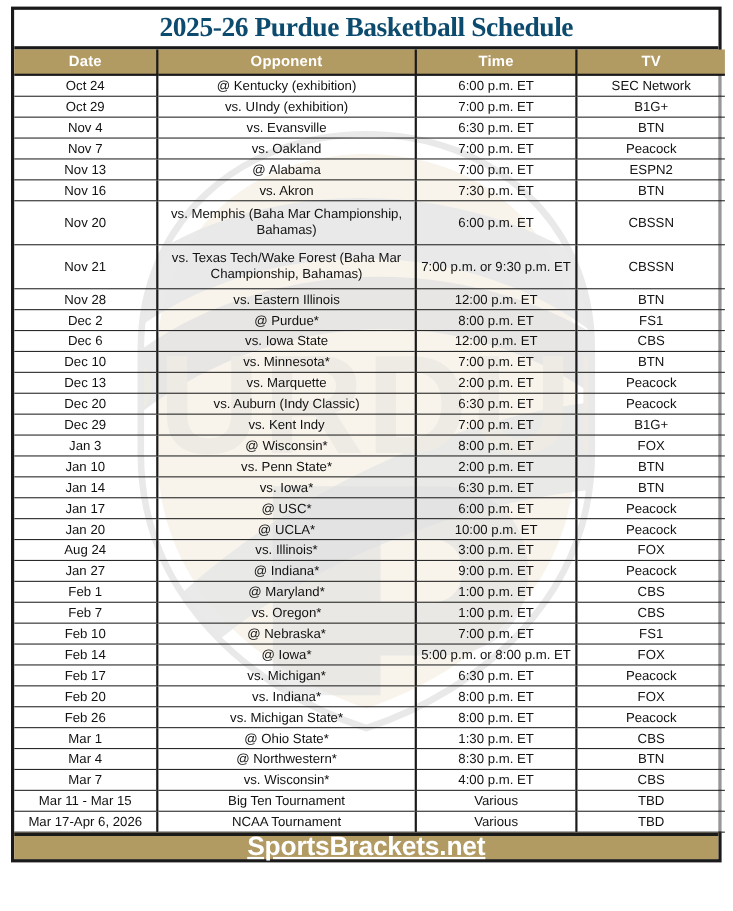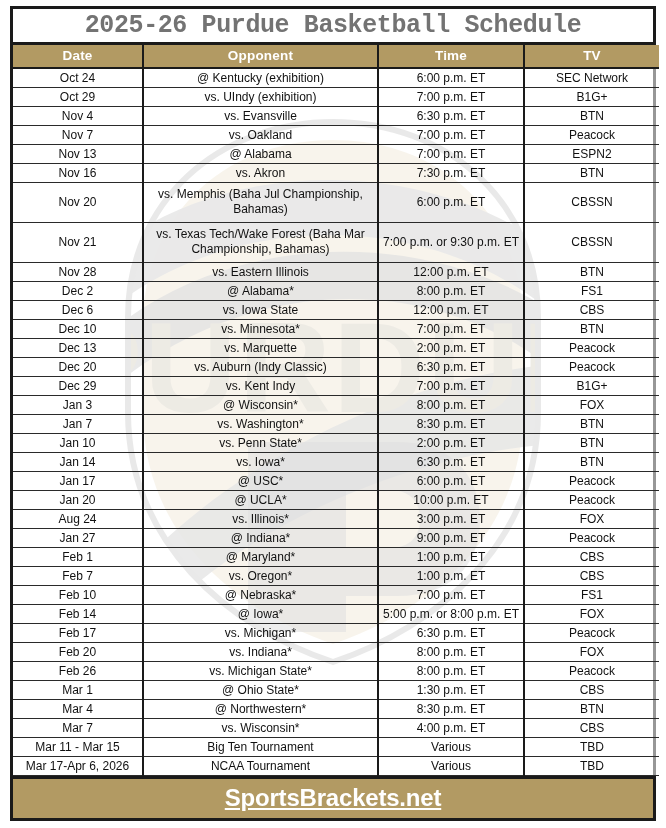--- a/index.html
+++ b/index.html
@@ -45,22 +45,22 @@
     height:36px;
     display:flex;align-items:center;justify-content:center;
     border-bottom:3px solid #1a1a1a;
     background:rgba(255,255,255,0.82);
     box-sizing:border-box;
   }
   .title-bar .title{
     font-size:25px;
     font-weight:bold;
     letter-spacing:-0.4px;
-    color:#737373;
-    font-family:Liberation Mono, monospace;
+    color:#0c4a6e;
+    font-family:Liberation Serif, serif;
     white-space:nowrap;
   }
   
   table.sched{
     border-collapse:collapse;
     width:100%;
     table-layout:fixed;
     background:transparent;
   }
   table.sched col.c-date{width:130px;}
@@ -102,21 +102,21 @@
   }
   table.sched td:first-child{border-left:none;}
   table.sched td:last-child{border-right:none;}
   table.sched tr.tall td{height:40px;}
   table.sched tr.tall td.opp{line-height:15px;}
 
   
   .footer-bar{
     background:#b29a63;
     border-top:3px solid #1a1a1a;
-    height:42px;
+    height:24px;
     display:flex;align-items:center;justify-content:center;
     box-sizing:border-box;
   }
   .footer-bar .brand{
     color:#ffffff;
     font-size:24px;
     font-weight:bold;
     text-decoration:underline;
     text-underline-offset:2px;
     letter-spacing:-0.2px;
@@ -210,39 +210,39 @@
             <td>ESPN2</td>
           </tr>
           <tr>
             <td>Nov 16</td>
             <td class="opp">vs. Akron</td>
             <td>7:30 p.m. ET</td>
             <td>BTN</td>
           </tr>
           <tr class="tall">
             <td>Nov 20</td>
-            <td class="opp">vs. Memphis (Baha Jul Championship, Bahamas)</td>
+            <td class="opp">vs. Memphis (Baha Mar Championship, Bahamas)</td>
             <td>6:00 p.m. ET</td>
             <td>CBSSN</td>
           </tr>
           <tr class="tall">
             <td>Nov 21</td>
             <td class="opp">vs. Texas Tech/Wake Forest (Baha Mar Championship, Bahamas)</td>
             <td>7:00 p.m. or 9:30 p.m. ET</td>
             <td>CBSSN</td>
           </tr>
           <tr>
             <td>Nov 28</td>
             <td class="opp">vs. Eastern Illinois</td>
             <td>12:00 p.m. ET</td>
             <td>BTN</td>
           </tr>
           <tr>
             <td>Dec 2</td>
-            <td class="opp">@ Alabama*</td>
+            <td class="opp">@ Purdue*</td>
             <td>8:00 p.m. ET</td>
             <td>FS1</td>
           </tr>
           <tr>
             <td>Dec 6</td>
             <td class="opp">vs. Iowa State</td>
             <td>12:00 p.m. ET</td>
             <td>CBS</td>
           </tr>
           <tr>
@@ -269,26 +269,20 @@
             <td>7:00 p.m. ET</td>
             <td>B1G+</td>
           </tr>
           <tr>
             <td>Jan 3</td>
             <td class="opp">@ Wisconsin*</td>
             <td>8:00 p.m. ET</td>
             <td>FOX</td>
           </tr>
           <tr>
-            <td>Jan 7</td>
-            <td class="opp">vs. Washington*</td>
-            <td>8:30 p.m. ET</td>
-            <td>BTN</td>
-          </tr>
-          <tr>
             <td>Jan 10</td>
             <td class="opp">vs. Penn State*</td>
             <td>2:00 p.m. ET</td>
             <td>BTN</td>
           </tr>
           <tr>
             <td>Jan 14</td>
             <td class="opp">vs. Iowa*</td>
             <td>6:30 p.m. ET</td>
             <td>BTN</td>

